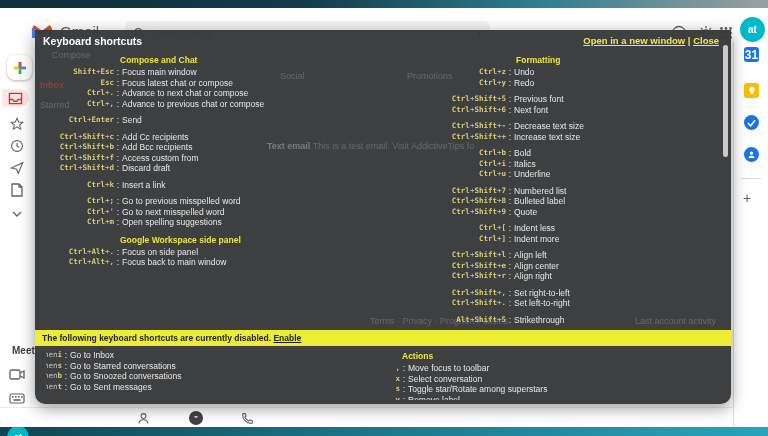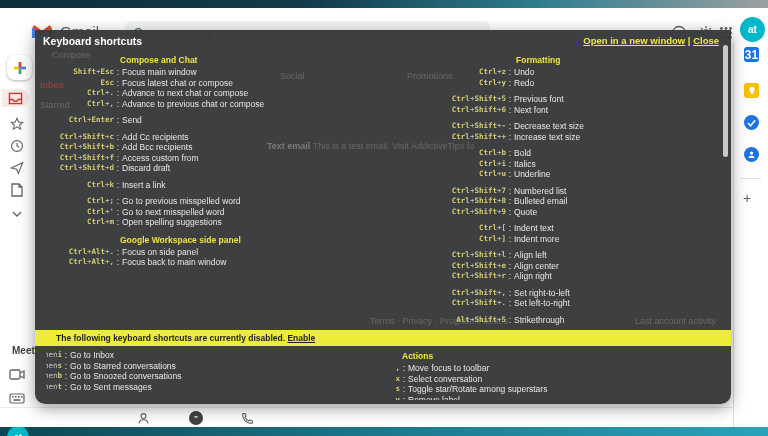--- a/index.html
+++ b/index.html
@@ -75,21 +75,21 @@
   .sc-section { margin-bottom:2px; }
   .sc-row { display:flex; line-height:10.5px; font-size:8.5px; }
   .sc-keys { display:flex; justify-content:flex-end; white-space:nowrap; flex-shrink:0;
              font-family:"DejaVu Sans Mono",monospace; font-size:7.5px; font-weight:bold; color:#d4cd72; }
   .col-left  .sc-keys { width:64px; } .col-right .sc-keys { width:70px; }
   .col-jump  .sc-keys { width:16px; } .col-act   .sc-keys { width:34px; }
   .sc-sep { color:#c4c4c4; font-weight:normal; }
   .sc-colon { width:8px; color:#e6e6e6; flex-shrink:0; text-align:center; }
   .sc-desc { color:#e8e8e8; white-space:nowrap; }
 
-  .banner { position:absolute; left:0; top:300px; width:696px; height:16px; background:#eded35; color:#1d1d1d; font-size:8.5px; font-weight:bold; line-height:16px; padding-left:21px; }
+  .banner { position:absolute; left:0; top:300px; width:696px; height:16px; background:#eded35; color:#1d1d1d; font-size:8.5px; font-weight:bold; line-height:16px; padding-left:7px; }
   .banner a { color:#1d1d1d; text-decoration:underline; cursor:pointer; }
 
   svg { display:block; }
 </style>
 </head>
 <body>
 
 <div id="stage">
   <div class="desktop-top"></div>
   <div class="desktop-bottom"></div>
@@ -568,21 +568,21 @@
             </div>
             <div class="sc-row">
               <span class="sc-keys">
                 <span class="sc-key">Ctrl</span>
                 <span class="sc-sep"> + </span>
                 <span class="sc-key">Shift</span>
                 <span class="sc-sep"> + </span>
                 <span class="sc-key">8</span>
               </span>
               <span class="sc-colon">:</span>
-              <span class="sc-desc">Bulleted email</span>
+              <span class="sc-desc">Bulleted label</span>
             </div>
             <div class="sc-row">
               <span class="sc-keys">
                 <span class="sc-key">Ctrl</span>
                 <span class="sc-sep"> + </span>
                 <span class="sc-key">Shift</span>
                 <span class="sc-sep"> + </span>
                 <span class="sc-key">9</span>
               </span>
               <span class="sc-colon">:</span>
@@ -590,21 +590,21 @@
             </div>
           </div>
           <div class="sc-group">
             <div class="sc-row">
               <span class="sc-keys">
                 <span class="sc-key">Ctrl</span>
                 <span class="sc-sep"> + </span>
                 <span class="sc-key">[</span>
               </span>
               <span class="sc-colon">:</span>
-              <span class="sc-desc">Indent text</span>
+              <span class="sc-desc">Indent less</span>
             </div>
             <div class="sc-row">
               <span class="sc-keys">
                 <span class="sc-key">Ctrl</span>
                 <span class="sc-sep"> + </span>
                 <span class="sc-key">]</span>
               </span>
               <span class="sc-colon">:</span>
               <span class="sc-desc">Indent more</span>
             </div>

